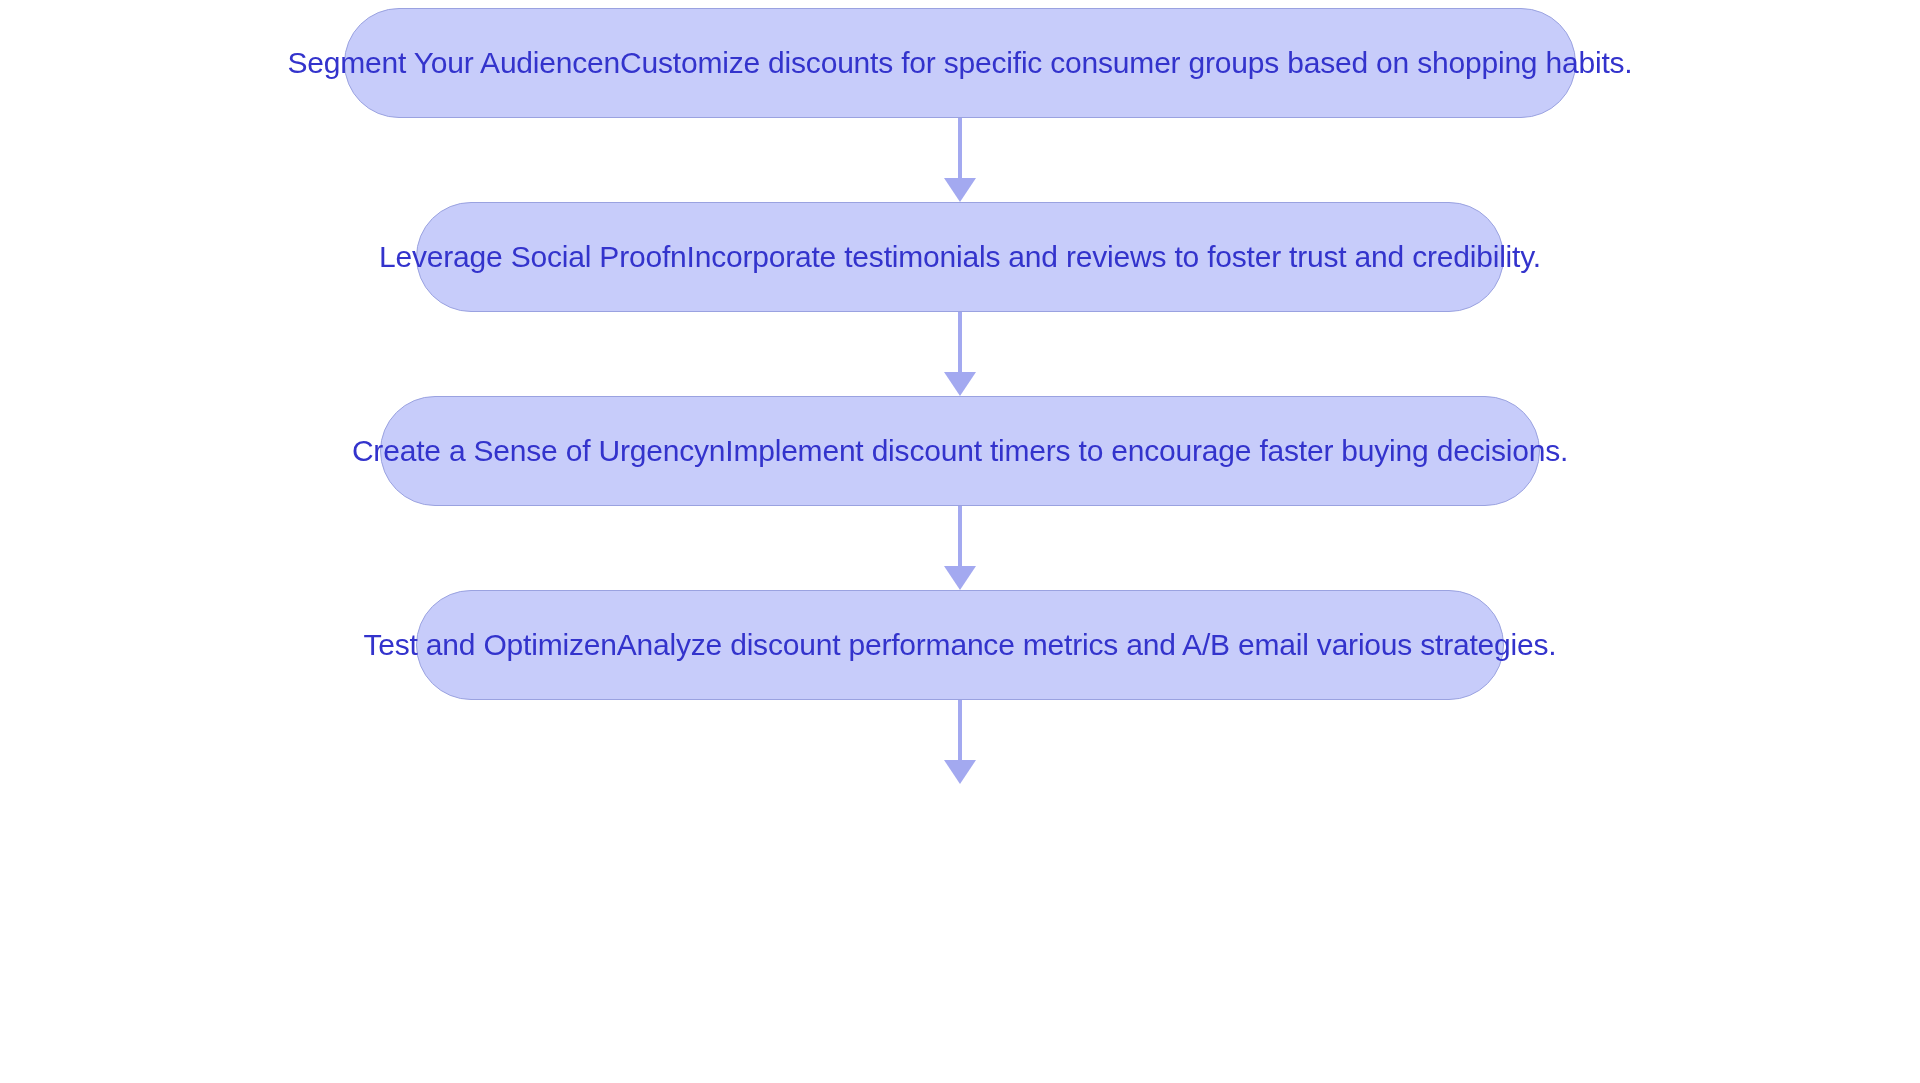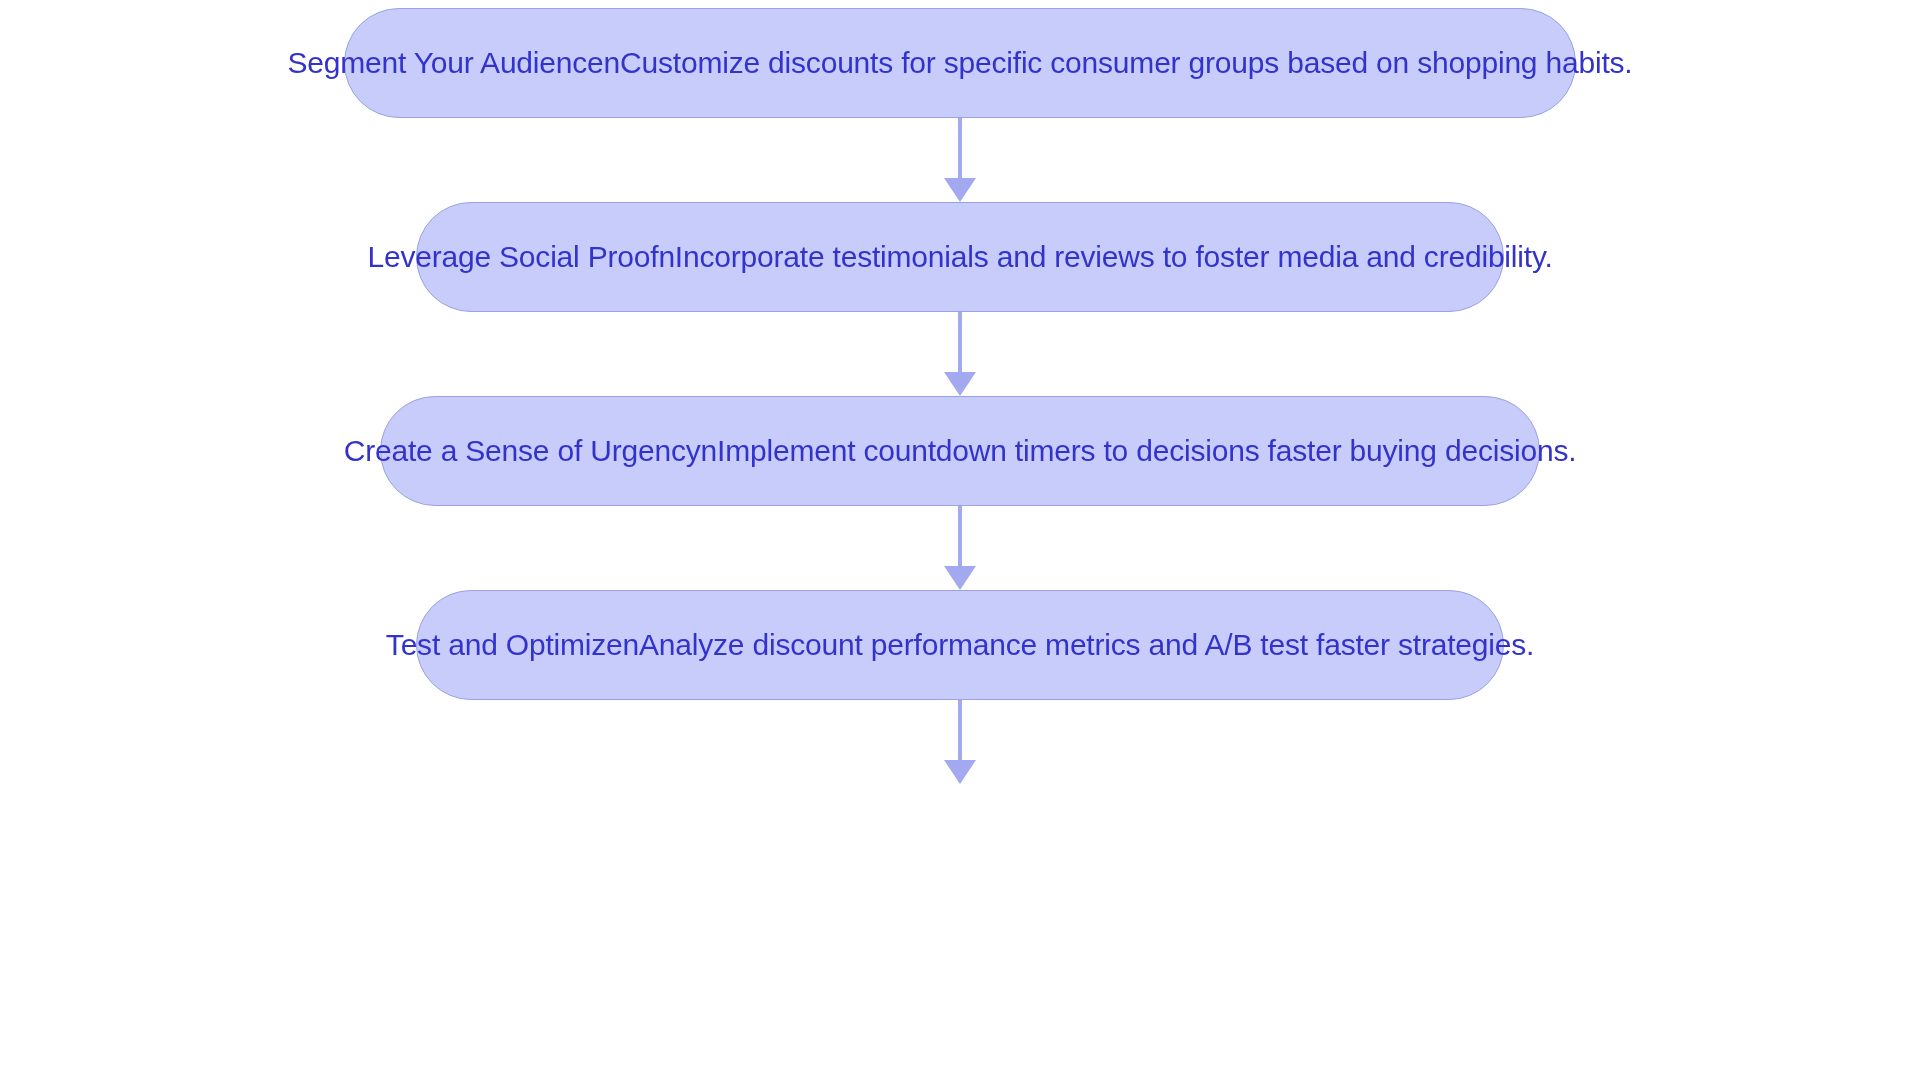--- a/index.html
+++ b/index.html
@@ -101,39 +101,39 @@
     <div class="node n0">
       <span class="node-label">Segment Your AudiencenCustomize discounts for specific consumer groups based on shopping habits.</span>
     </div>
 
     <div class="connector c0">
       <div class="connector-line"></div>
       <div class="connector-head"></div>
     </div>
 
     <div class="node n1">
-      <span class="node-label">Leverage Social ProofnIncorporate testimonials and reviews to foster media and credibility.</span>
+      <span class="node-label">Leverage Social ProofnIncorporate testimonials and reviews to foster trust and credibility.</span>
     </div>
 
     <div class="connector c1">
       <div class="connector-line"></div>
       <div class="connector-head"></div>
     </div>
 
     <div class="node n2">
-      <span class="node-label">Create a Sense of UrgencynImplement countdown timers to decisions faster buying decisions.</span>
+      <span class="node-label">Create a Sense of UrgencynImplement discount timers to encourage faster buying decisions.</span>
     </div>
 
     <div class="connector c2">
       <div class="connector-line"></div>
       <div class="connector-head"></div>
     </div>
 
     <div class="node n3">
-      <span class="node-label">Test and OptimizenAnalyze discount performance metrics and A/B test faster strategies.</span>
+      <span class="node-label">Test and OptimizenAnalyze discount performance metrics and A/B email various strategies.</span>
     </div>
 
     <div class="connector c3">
       <div class="connector-line"></div>
       <div class="connector-head"></div>
     </div>
 
 
   </div>
 </div>

